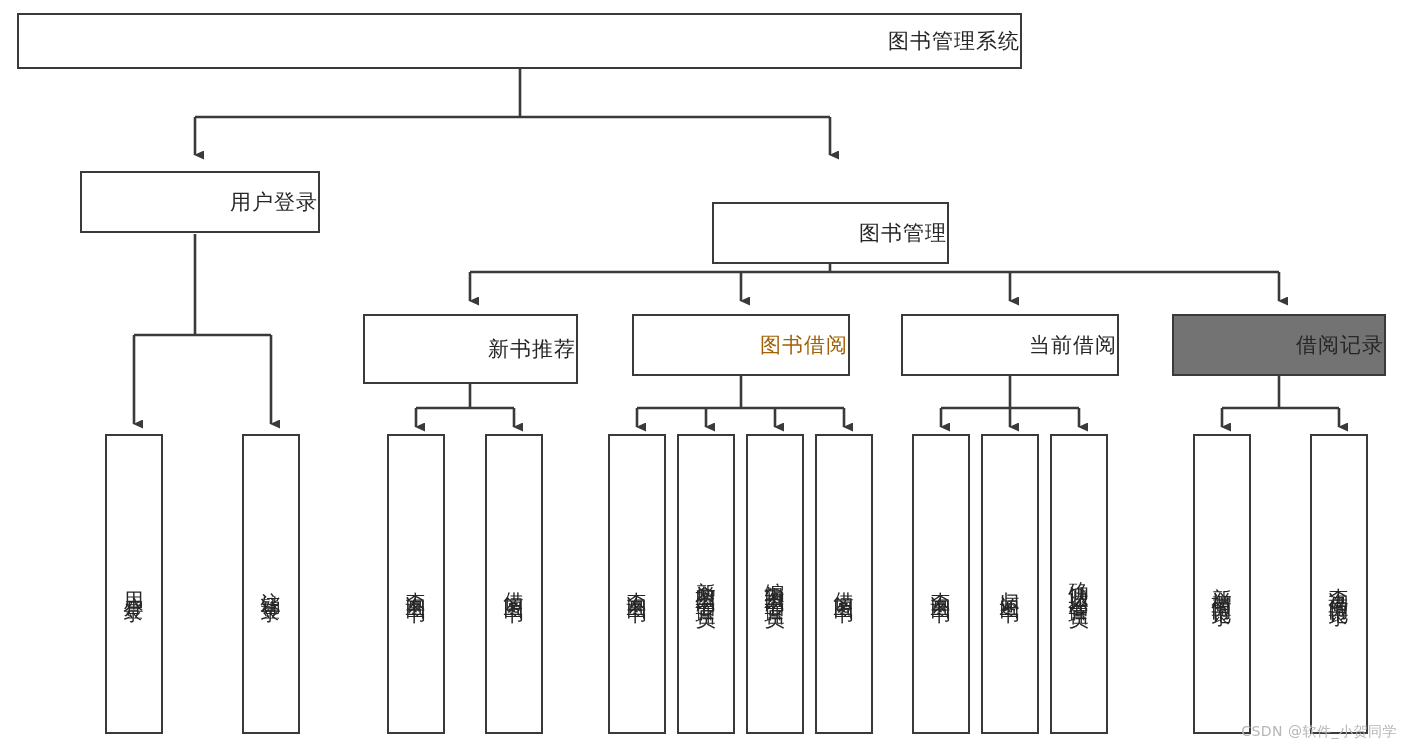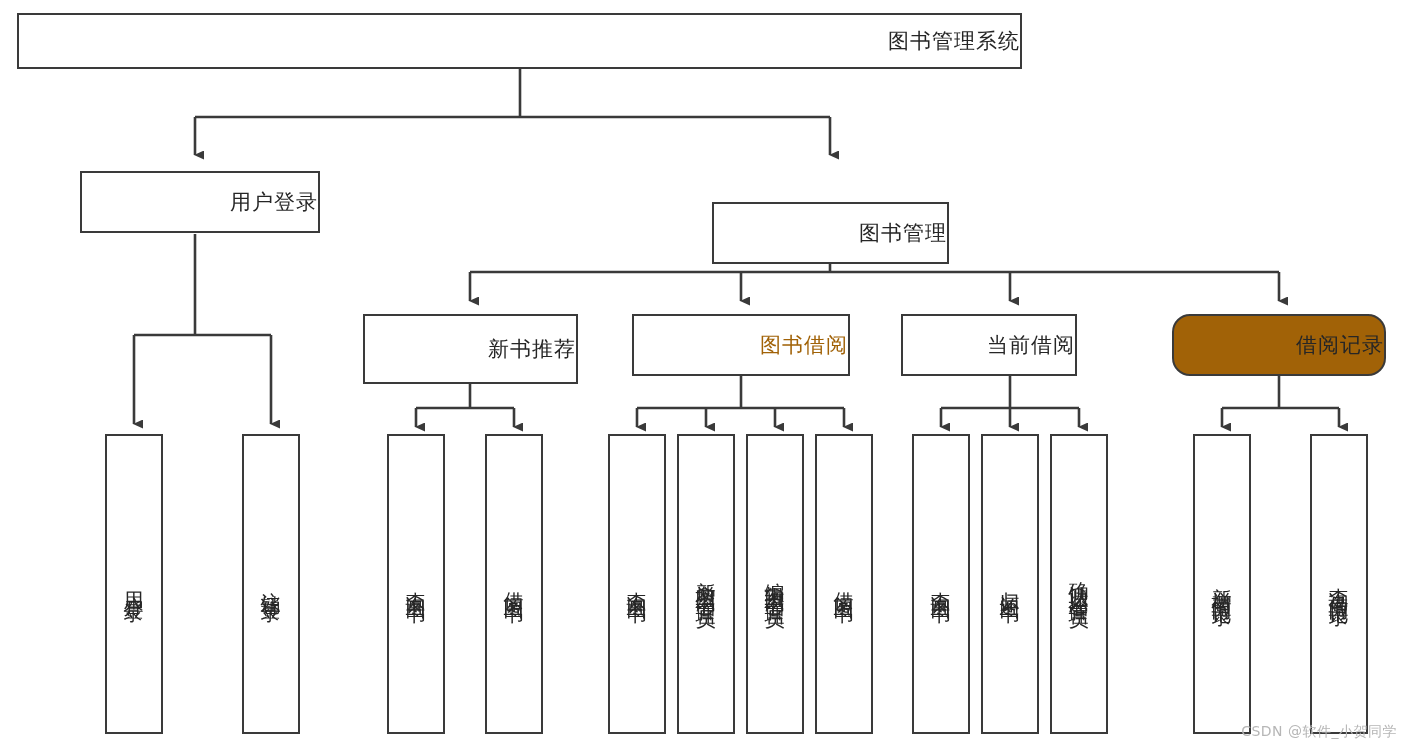--- a/index.html
+++ b/index.html
@@ -140,25 +140,25 @@
   </div>
 
   <div class="node level-2" style="left: 363px; top: 314px; width: 215px; height: 70px; border-color: rgb(58, 58, 58); background: rgb(255, 255, 255); color: rgb(38, 38, 38);">
     <span class="htext">新书推荐</span>
   </div>
 
   <div class="node level-2" style="left: 632px; top: 314px; width: 218px; height: 62px; border-color: rgb(58, 58, 58); background: rgb(255, 255, 255); color: #a16207;">
     <span class="htext">图书借阅</span>
   </div>
 
-  <div class="node level-2" style="left: 901px; top: 314px; width: 176px; height: 62px; border-color: rgb(58, 58, 58); background: rgb(255, 255, 255); color: rgb(38, 38, 38);">
+  <div class="node level-2" style="left: 901px; top: 314px; width: 218px; height: 62px; border-color: rgb(58, 58, 58); background: rgb(255, 255, 255); color: rgb(38, 38, 38);">
     <span class="htext">当前借阅</span>
   </div>
 
-  <div class="node level-2" style="left: 1172px; top: 314px; width: 214px; height: 62px; border-color: rgb(58, 58, 58); background: #a16207; color: rgb(38, 38, 38); border-radius: 18px;">
+  <div class="node level-2" style="left: 1172px; top: 314px; width: 214px; height: 62px; border-color: rgb(58, 58, 58); background: #737373; color: rgb(38, 38, 38);">
     <span class="htext">借阅记录</span>
   </div>
 
   <div class="node leaf" style="left: 105px; top: 434px; width: 58px; height: 300px; border-color: rgb(58, 58, 58); background: rgb(255, 255, 255); color: rgb(38, 38, 38);">
     <span class="vtext">用户登录</span>
   </div>
 
   <div class="node leaf" style="left: 242px; top: 434px; width: 58px; height: 300px; border-color: rgb(58, 58, 58); background: rgb(255, 255, 255); color: rgb(38, 38, 38);">
     <span class="vtext">注销登录</span>
   </div>

